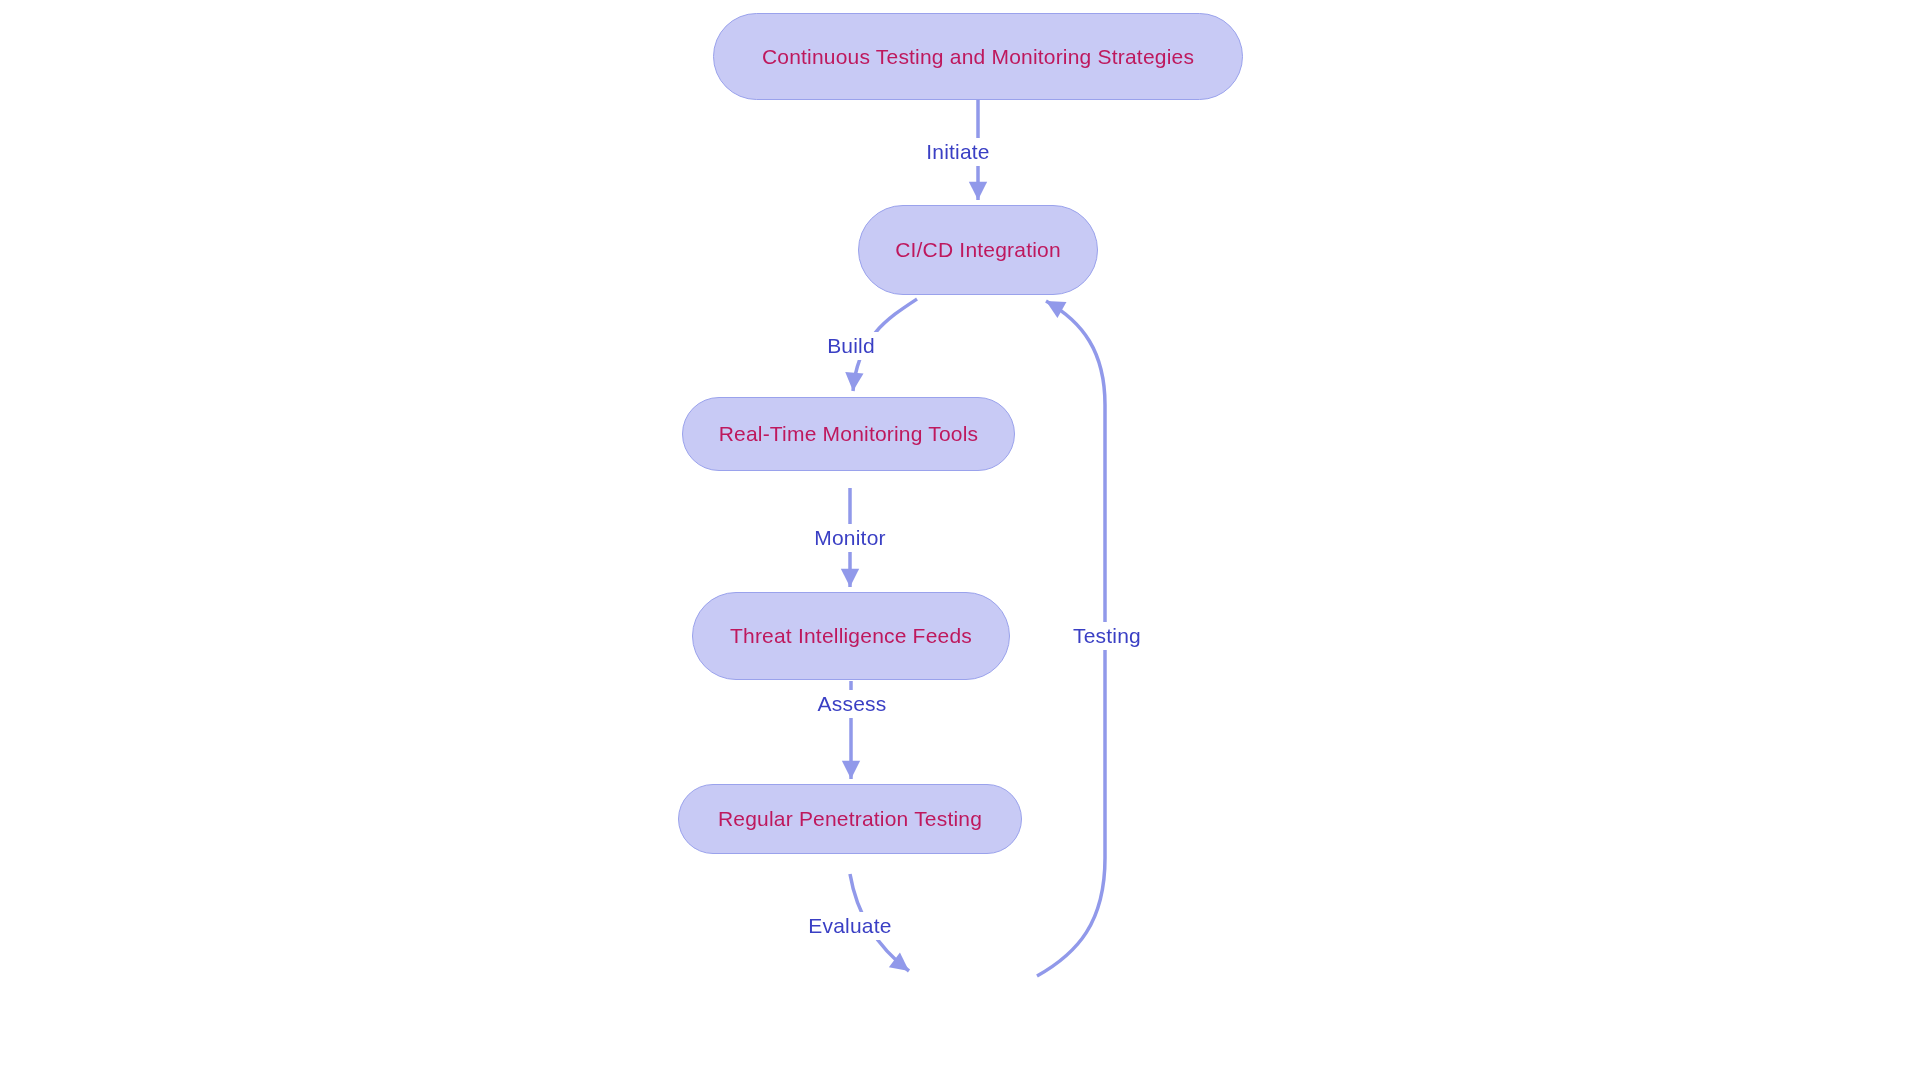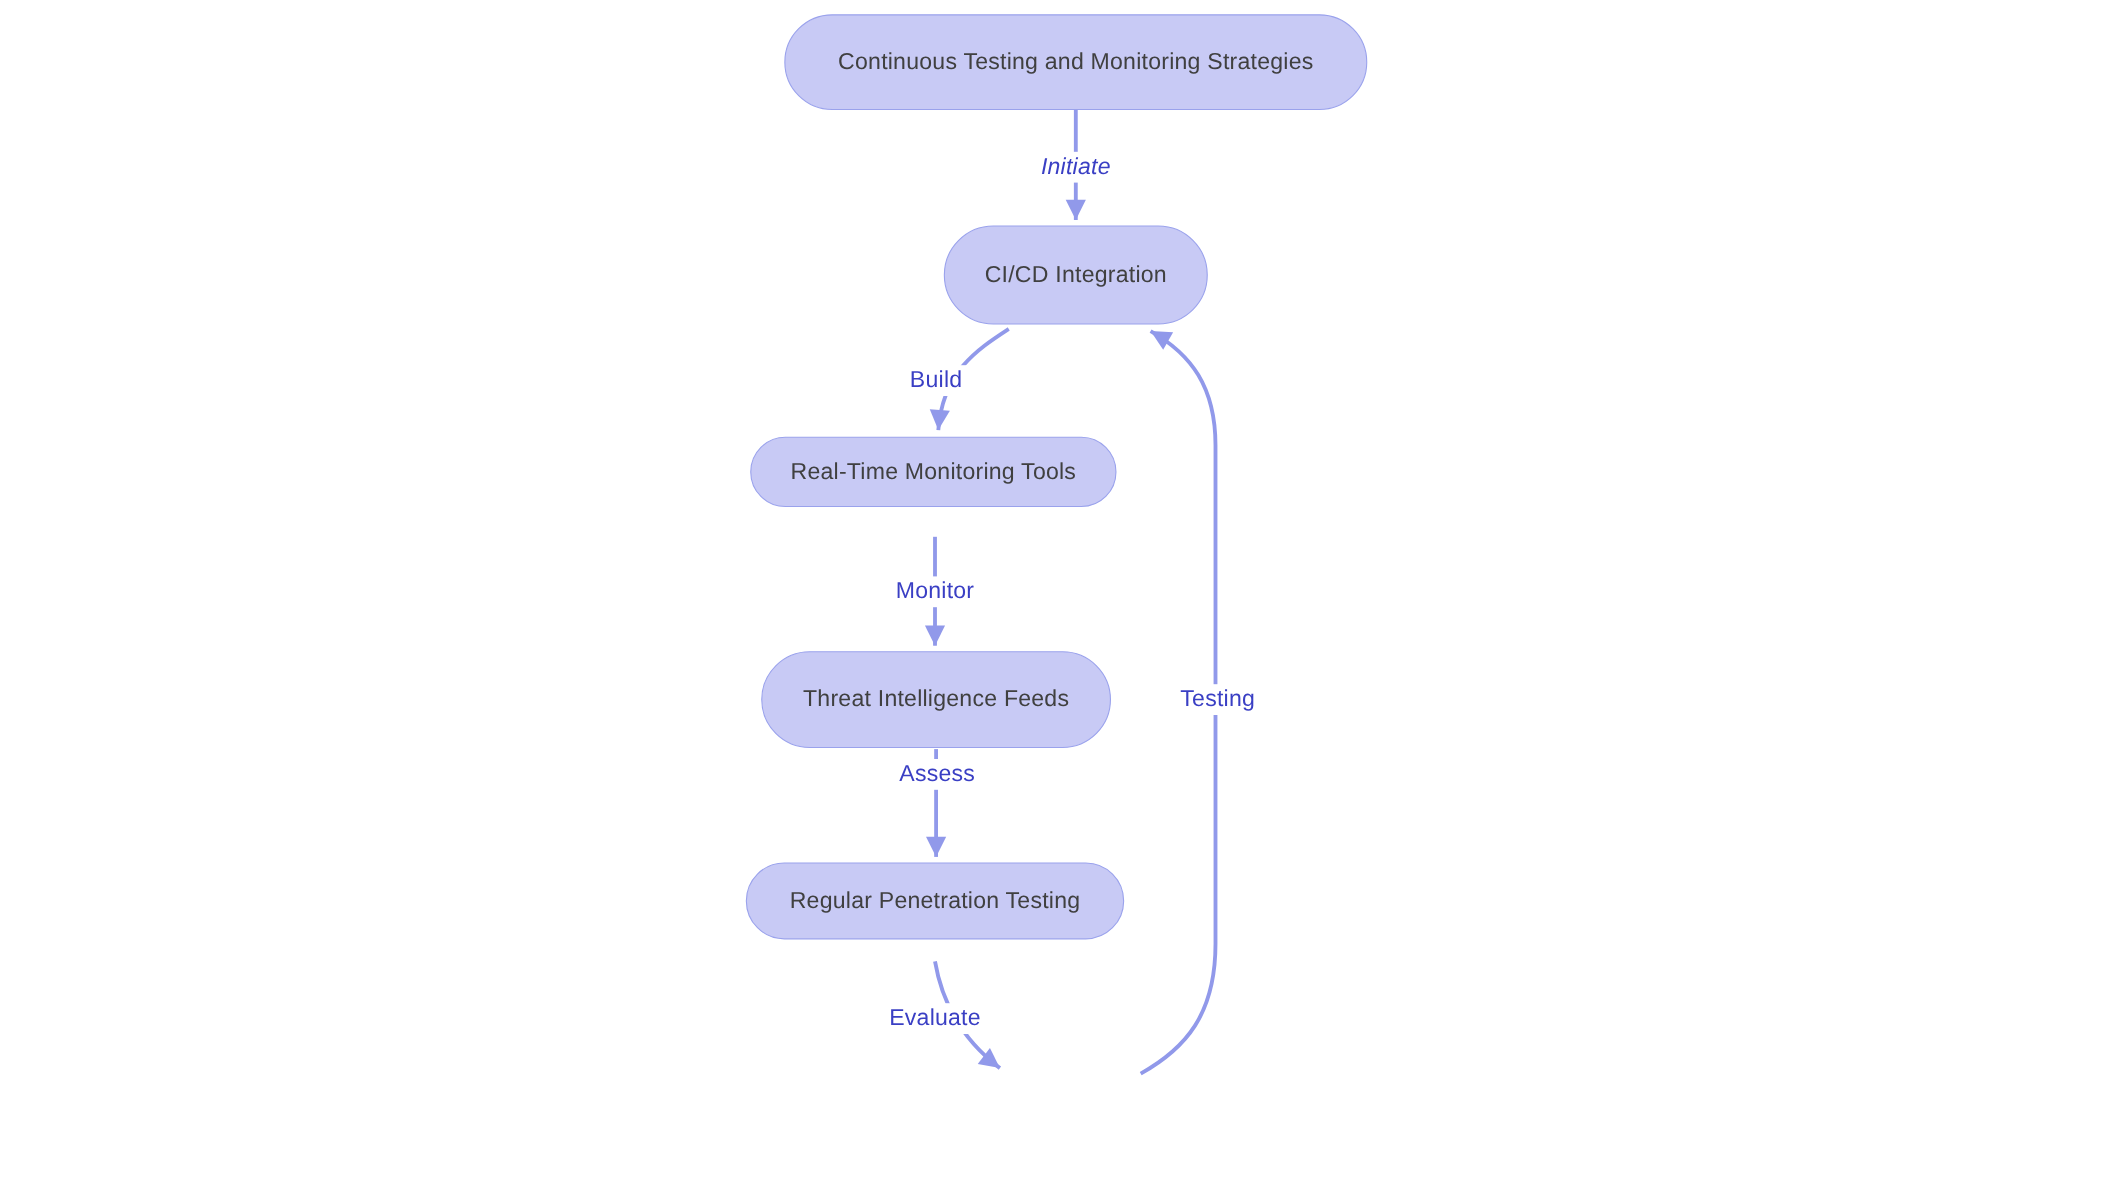--- a/index.html
+++ b/index.html
@@ -31,45 +31,45 @@
   }
   .node {
     position: absolute;
     display: flex;
     align-items: center;
     justify-content: center;
     background: #c8caf5;
     border: 1.6px solid #9aa2ec;
     border-radius: 47px;
     box-sizing: border-box;
-    color: #404040;
+    color: #be185d;
     font-size: 21px;
     letter-spacing: 0.2px;
     white-space: nowrap;
     text-align: center;
   }
   .edge-label {
     position: absolute;
     transform: translate(-50%, -50%);
     background: #ffffff;
     padding: 2px 7px;
     color: #3a3fc4;
     font-size: 21px;
     letter-spacing: 0.2px;
     white-space: nowrap;
   }
   
   .n-start    { left: 713px; top: 13px;  width: 530px; height: 87px; }
   .n-cicd     { left: 858px; top: 205px; width: 240px; height: 90px; }
-  .n-rtm      { left: 682px; top: 397px; width: 333px; height: 64px; }
+  .n-rtm      { left: 682px; top: 397px; width: 333px; height: 74px; }
   .n-tif      { left: 692px; top: 592px; width: 318px; height: 88px; }
   .n-rpt      { left: 678px; top: 784px; width: 344px; height: 70px; }
   .n-fl       { left: 863px; top: 977px; width: 230px; height: 89px; }
   
-  .l-initiate { left: 978px;  top: 152px; font-style: italic; }
+  .l-initiate { left: 958px;  top: 152px; }
   .l-build    { left: 851px;  top: 346px; text-align: center; }
   .l-monitor  { left: 850px;  top: 538px; }
   .l-assess   { left: 852px;  top: 704px; }
   .l-evaluate { left: 850px;  top: 926px; }
   .l-improve  { left: 1107px; top: 636px; }
 </style>
 </head>
 <body>
 
 <div class="canvas">

